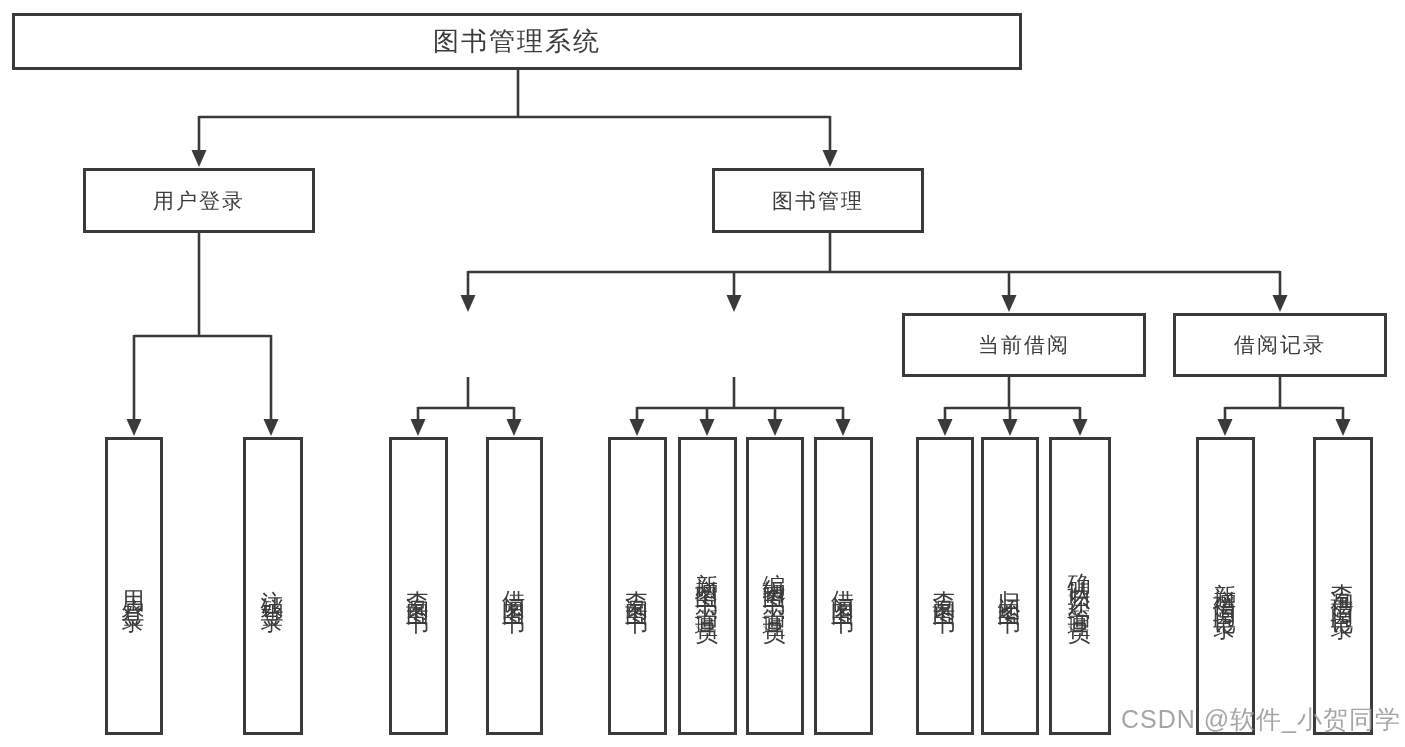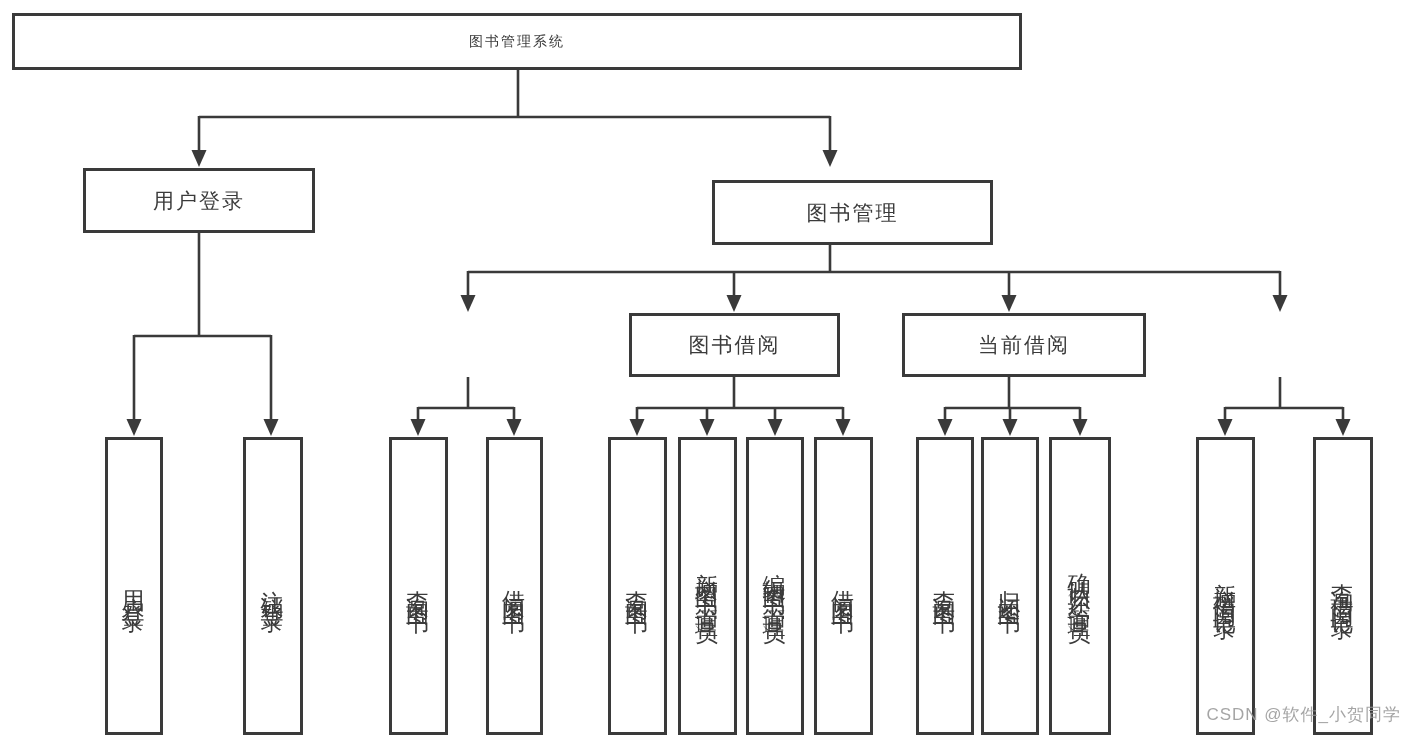--- a/index.html
+++ b/index.html
@@ -32,36 +32,36 @@
     z-index: 1;
     color: #3b3b3b;
   }
   .hbox span {
     font-size: 21px;
     letter-spacing: 2px;
     white-space: nowrap;
     color: #3b3b3b;
   }
   .root-box span {
-    font-size: 14px;
+    font-size: 26px;
     letter-spacing: 2px;
   }
   .vbox span {
     writing-mode: vertical-rl;
     text-orientation: mixed;
     font-size: 23px;
     letter-spacing: 7px;
     white-space: nowrap;
     color: #3b3b3b;
   }
   .watermark {
     position: absolute;
     right: 4px;
-    bottom: 21px;
-    font-size: 17px;
+    bottom: 11px;
+    font-size: 25px;
     color: rgba(155, 155, 155, 0.9);
     z-index: 2;
     letter-spacing: 1px;
     white-space: nowrap;
   }
 </style>
 </head>
 <body>
 
 <div id="stage">
@@ -109,29 +109,29 @@
     </g>
   </svg>
 
   <div class="box hbox root-box" style="left:12px; top:13px; width:1010px; height:57px;">
     <span>图书管理系统</span>
   </div>
 
   <div class="box hbox" style="left:83px; top:168px; width:232px; height:65px;">
     <span>用户登录</span>
   </div>
-  <div class="box hbox" style="left:712px; top:180px; width:281px; height:65px;justify-content:center;">
+  <div class="box hbox" style="left:712px; top:168px; width:212px; height:65px;justify-content:center;">
     <span>图书管理</span>
   </div>
 
-  <div class="box hbox" style="left:629px; top:313px; width:211px; height:64px;">
-    <span>图书借阅</span>
-  </div>
   <div class="box hbox" style="left:902px; top:313px; width:244px; height:64px;">
     <span>当前借阅</span>
+  </div>
+  <div class="box hbox" style="left:1173px; top:313px; width:214px; height:64px;">
+    <span>借阅记录</span>
   </div>
 
   <div class="box vbox" style="left:105px; top:437px; width:58px; height:298px;">
     <span>用户登录</span>
   </div>
   <div class="box vbox" style="left:243px; top:437px; width:60px; height:298px;">
     <span>注销登录</span>
   </div>
 
   <div class="box vbox" style="left:389px; top:437px; width:59px; height:298px;">

